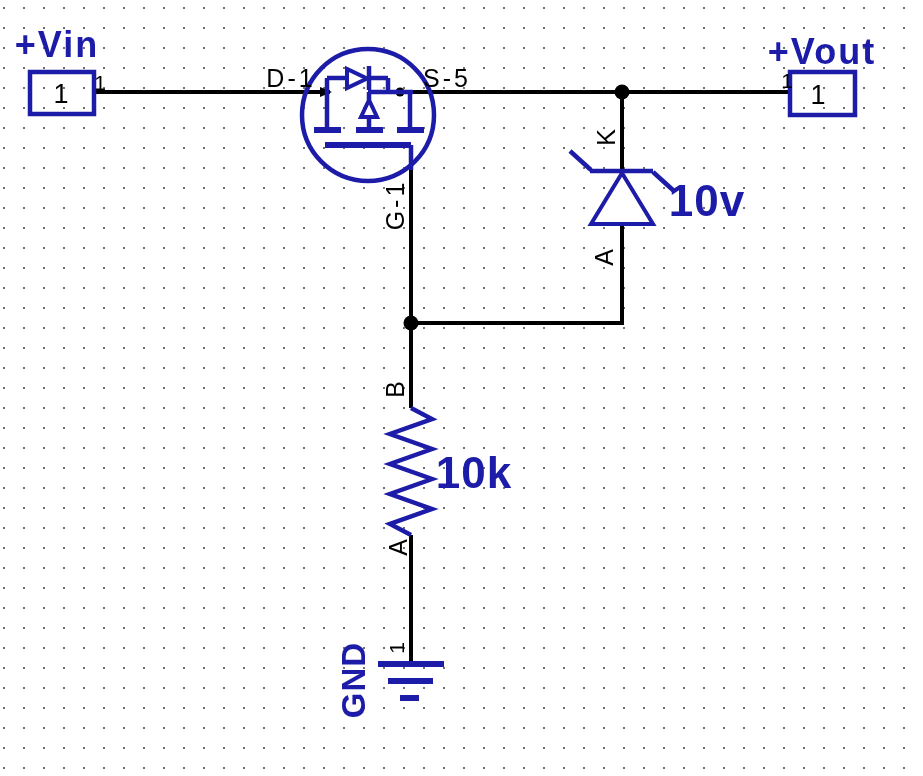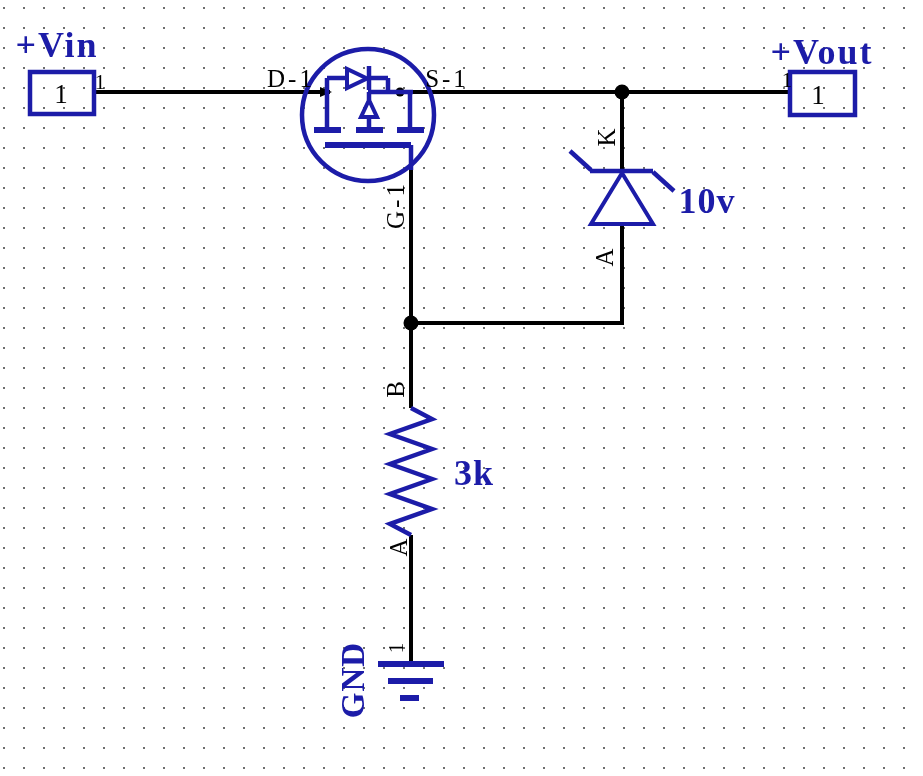--- a/index.html
+++ b/index.html
@@ -10,36 +10,36 @@
     --grid:#6e6e6e;
   }
   .canvas{
     position:relative;
     width:923px;height:776px;
     background-color:var(--bg);
     background-image:radial-gradient(circle, var(--grid) 0, var(--grid) 1px, transparent 1.5px);
     background-size:20px 20px;
     background-position:-6px -2px;
     overflow:hidden;
-    font-family:Liberation Serif, serif;
+    font-family:Liberation Sans, sans-serif;
   }
   svg{position:absolute;left:0;top:0;}
   .wire{stroke:var(--wire);stroke-width:4;fill:none;}
   .sym{stroke:var(--blue);stroke-width:4.5;fill:none;}
   .sym-thick{stroke:var(--blue);stroke-width:6;fill:none;}
   .sym-fill{stroke:var(--blue);stroke-width:4;fill:var(--bg);}
   .dot{fill:var(--wire);stroke:none;}
   .lbl{
     position:absolute;white-space:nowrap;line-height:1;
     transform:translate(-50%,-50%);
   }
   .vert{transform:translate(-50%,-50%) rotate(-90deg);}
   .net{color:var(--blue);font-weight:bold;font-size:36px;letter-spacing:2px;}
   .net-sm{color:var(--blue);font-weight:bold;font-size:33px;letter-spacing:1px;}
-  .val{color:var(--blue);font-weight:bold;font-size:36px;letter-spacing:1px;}
+  .val{color:var(--blue);font-weight:bold;font-size:44px;letter-spacing:1px;}
   .pin{color:#000;font-size:25px;letter-spacing:3px;}
   .pin1{color:#000;font-size:25px;letter-spacing:1px;}
   .desig{color:#000;font-size:27px;}
   .pinnum{color:#000;font-size:21px;}
 </style>
 </head>
 <body>
 
 <div class="canvas">
 
@@ -98,24 +98,24 @@
   <div class="lbl net" style="left:822px; top:52px;">+Vout</div>
   <div class="lbl net-sm vert" style="left:353px; top:680px;">GND</div>
 
   <div class="lbl desig" style="left:61px;  top:94px;">1</div>
   <div class="lbl pinnum" style="left:100px; top:82px;">1</div>
   <div class="lbl desig" style="left:818px; top:95px;">1</div>
   <div class="lbl pinnum" style="left:787px; top:80px;">1</div>
   <div class="lbl pinnum vert" style="left:396px; top:648px;">1</div>
 
   <div class="lbl pin" style="left:291px; top:78px;">D-1</div>
-  <div class="lbl pin" style="left:447px; top:78px;">S-1</div>
+  <div class="lbl pin" style="left:447px; top:78px;">S-5</div>
   <div class="lbl pin vert" style="left:395px; top:205px;">G-1</div>
 
   <div class="lbl pin1 vert" style="left:606px; top:137px;">K</div>
   <div class="lbl pin1 vert" style="left:604px; top:257px;">A</div>
   <div class="lbl val" style="left:707px; top:201px;">10v</div>
 
   <div class="lbl pin1 vert" style="left:395px; top:389px;">B</div>
   <div class="lbl pin1 vert" style="left:398px; top:547px;">A</div>
-  <div class="lbl val" style="left:474px; top:473px;">3k</div>
+  <div class="lbl val" style="left:474px; top:473px;">10k</div>
 
 </div>
 
 </body></html>

